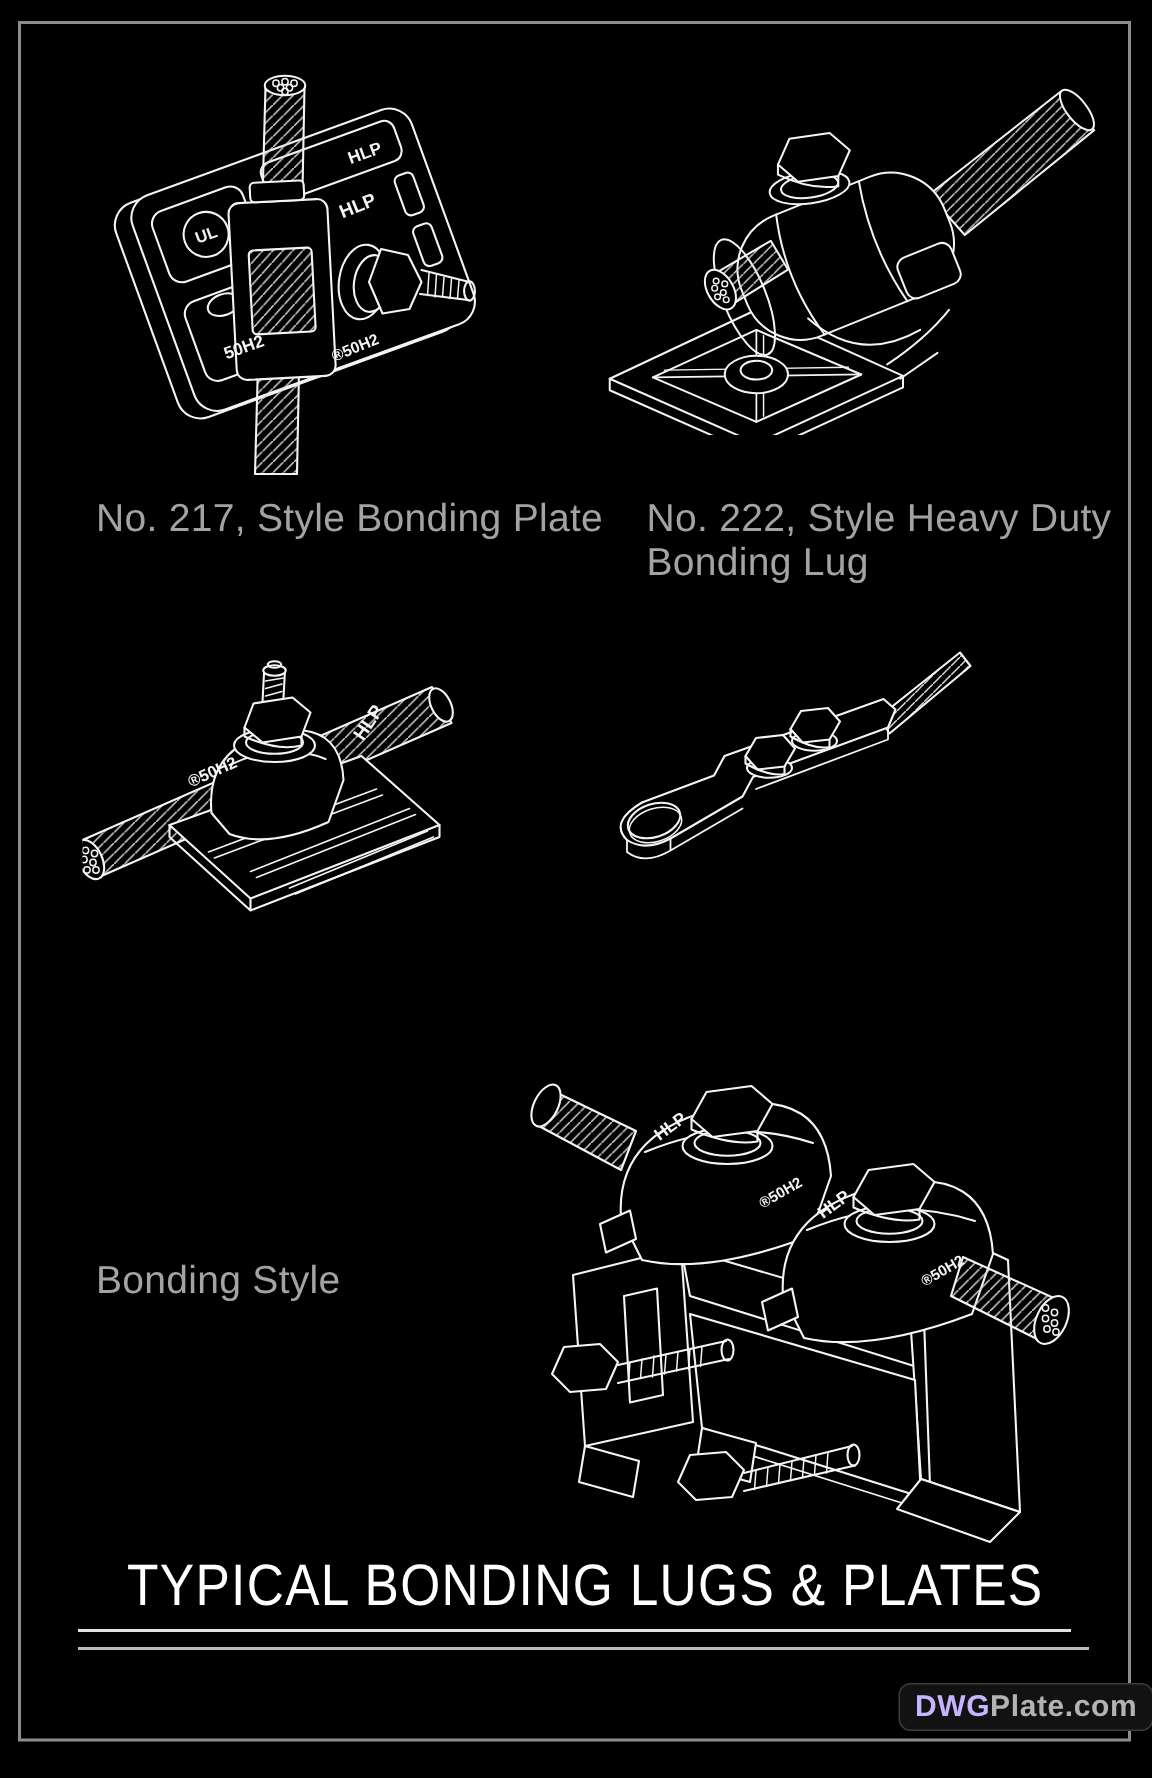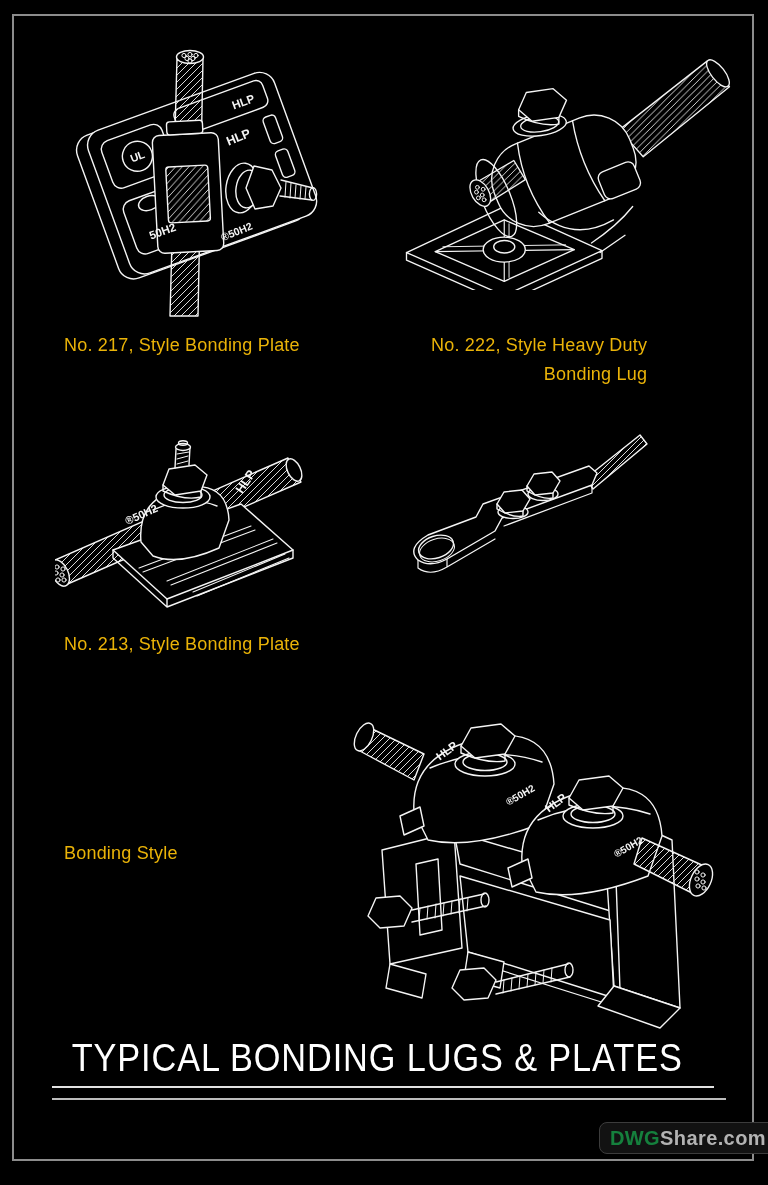--- a/index.html
+++ b/index.html
@@ -1,23 +1,23 @@
 <!DOCTYPE html>
 <html><head>
 <meta charset="utf-8">
 <style>
   html,body{margin:0;padding:0;background:#000;}
   #canvas{position:relative;width:768px;height:1185px;background:#000;overflow:hidden;
           font-family:"Liberation Sans",sans-serif;}
   #frame{position:absolute;left:12px;top:14px;width:742px;height:1147px;
          border:2px solid #8c8c8c;box-sizing:border-box;}
   .fig{position:absolute;}
-  .fig-label{position:absolute;color:#eab308;font-size:18px;line-height:28px;letter-spacing:.2px;white-space:pre;}
-  .fig-label.two{line-height:29px;text-align:right;}
-  #title-wrap{position:absolute;left:30px;top:1036px;width:720px;}
+  .fig-label{position:absolute;color:#a3a3a3;font-size:26px;line-height:28px;letter-spacing:.2px;white-space:pre;}
+  .fig-label.two{line-height:29px;}
+  #title-wrap{position:absolute;left:30px;top:1036px;width:720px;text-align:center;}
   #title-text{display:inline-block;color:#ffffff;font-size:39px;letter-spacing:1px;
               transform:scaleX(.88);transform-origin:center;white-space:nowrap;}
   .rule{position:absolute;height:2px;}
   #rule-1{left:52px;top:1086px;width:662px;background:#e2e2e2;}
   #rule-2{left:52px;top:1098px;width:674px;background:#bdbdbd;}
   #watermark{position:absolute;left:599px;top:1122px;height:30px;display:inline-flex;align-items:center;
              padding:0 10px;border:1px solid #3c3c3c;border-radius:8px;background:#121212;
              font-size:20px;font-weight:600;letter-spacing:.4px;white-space:nowrap;}
   svg text{font-family:"Liberation Sans",sans-serif;font-weight:bold;}
 </style>
@@ -175,21 +175,20 @@
         <path d="M122,42 L133,39 M122,37 L133,34 M122,32 L134,30" stroke-width="1"></path>
         <ellipse cx="128" cy="25" rx="7.5" ry="3.5" fill="#000"></ellipse>
         <ellipse cx="128" cy="21" rx="4.5" ry="2.2"></ellipse>
       </g>
     </g>
     <g fill="#f4f4f4" stroke="none">
       <text transform="translate(88,96) rotate(-24)" font-size="11" text-anchor="middle">®50H2</text>
       <text transform="translate(194,62) rotate(-56)" font-size="12.5" text-anchor="middle">HLP</text>
     </g>
   </svg>
-  <div class="fig-label" style="left:64px;top:630px">No. 213, Style Bonding Plate</div>
 
   <svg class="fig" style="left:400px;top:432px" width="250" height="165" viewBox="0 0 250 165">
     <defs>
       <pattern id="h4" width="6" height="6" patternUnits="userSpaceOnUse">
         <path d="M-1,7 L7,-1" stroke="#d9d9d9" stroke-width="1"></path>
       </pattern>
     </defs>
     <g stroke="#f4f4f4" stroke-width="1.4" fill="none" stroke-linejoin="round" stroke-linecap="round">
       <g>
         <polygon points="186,46 240,3 247,12 193,57" fill="url(#h4)"></polygon>
@@ -286,16 +285,16 @@
   </svg>
   <div class="fig-label two" style="left:64px;top:810px"><br><span>Bonding Style</span></div>
 
   <div id="title-wrap">
     <span id="title-text">TYPICAL BONDING LUGS &amp; PLATES</span>
   </div>
   <div class="rule" id="rule-1"></div>
   <div class="rule" id="rule-2"></div>
 
   <div id="watermark">
-    <span style="color:#15803d">DWG</span>
-      <span style="color:#b3b3b3">Share.com</span>
+    <span style="color:#c4b5fd">DWG</span>
+      <span style="color:#b3b3b3">Plate.com</span>
   </div>
 </div>
 
 </body></html>

